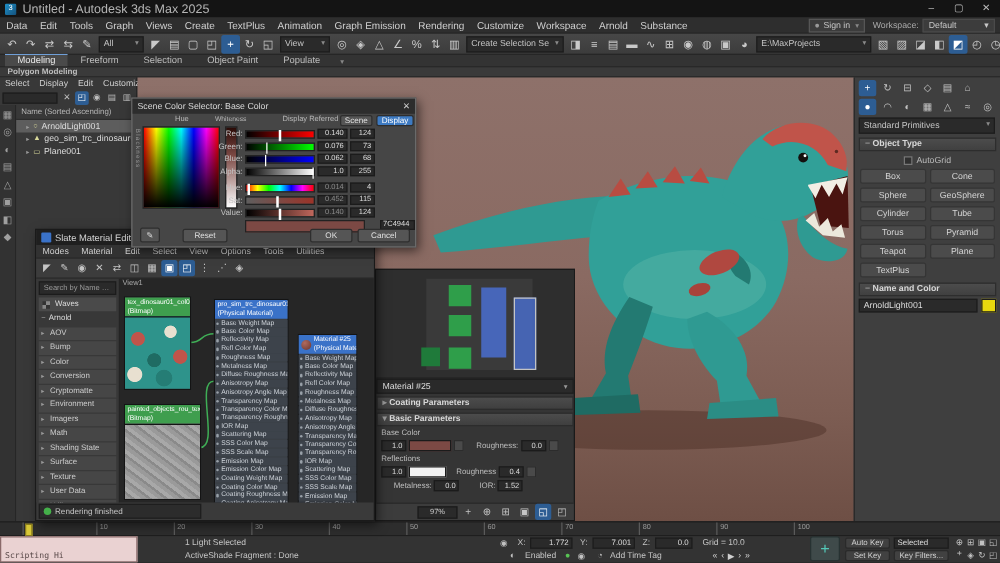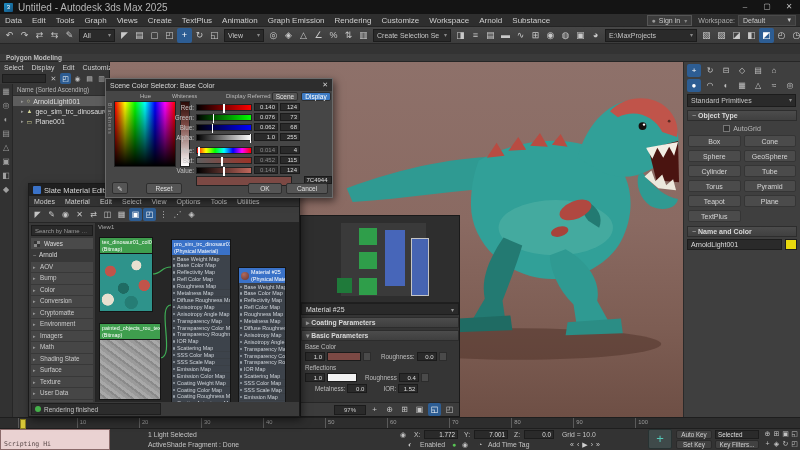--- a/index.html
+++ b/index.html
@@ -245,20 +245,30 @@
         <span class="tbi">▧</span>
         <span class="tbi">▨</span>
         <span class="tbi">◪</span>
         <span class="tbi">◧</span>
         <span class="tbi active">◩</span>
         <span class="tbi">◴</span>
         <span class="tbi">◷</span>
       </div>
   </div>
 
+  <div class="ribbontabs abs">
+    <div style="display:flex">
+        <span class="rtab active">Modeling</span>
+        <span class="rtab">Freeform</span>
+        <span class="rtab">Selection</span>
+        <span class="rtab">Object Paint</span>
+        <span class="rtab">Populate</span>
+      </div>
+    <span style="font-size:6px;color:#888;padding:0 6px">▾</span>
+  </div>
   <div class="polybar abs">Polygon Modeling</div>
 
   <div class="sexp abs">
     <div class="semenu">
         <span>Select</span>
         <span>Display</span>
         <span>Edit</span>
         <span>Customize</span>
       </div>
     <div class="sesearch">

